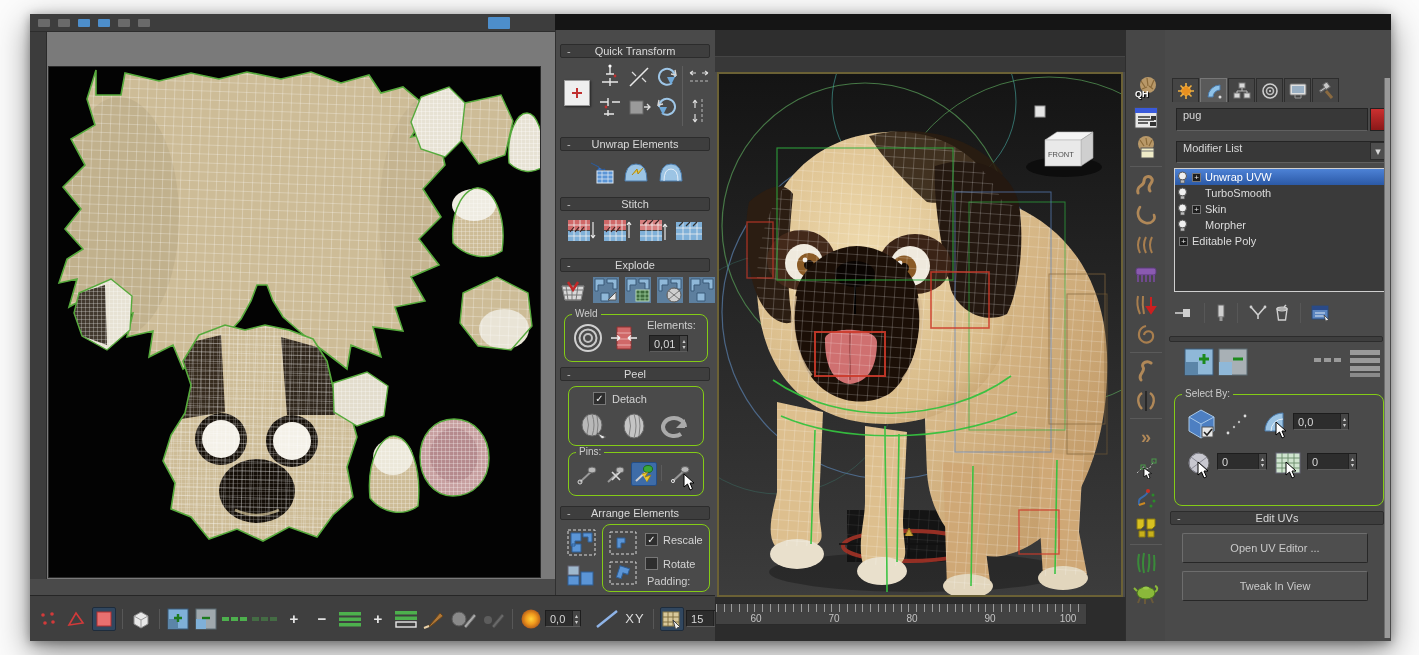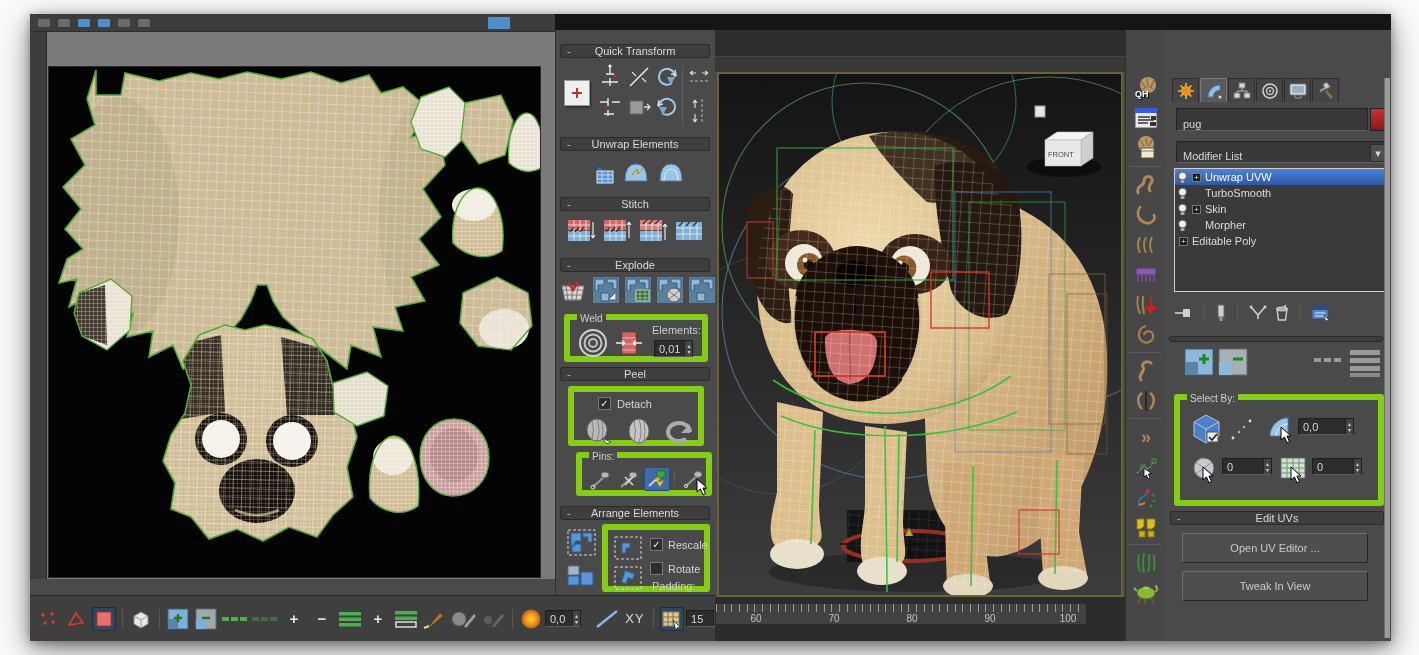--- a/index.html
+++ b/index.html
@@ -29,21 +29,21 @@
   
   .spin{display:inline-flex;align-items:center;background:#2d2d2d;border:1px solid #1d1d1d;border-bottom-color:#5c5c5c;height:17px}
   .spin .v{padding:0 4px;color:#d8d8d8;font-size:11px;min-width:26px}
   .spin .arr{display:flex;flex-direction:column;justify-content:center;background:#454545;border-left:1px solid #222;height:100%;padding:0 2px}
   .spin .arr i{font-style:normal;font-size:6px;line-height:6px;color:#cfcfcf}
 
   
   .toolpanel{position:absolute;left:525px;top:16px;width:160px;height:565px;background:#4a4a4a;border-left:1px solid #303030}
   .ro-title{position:absolute;left:4px;width:150px;height:14px;background:#3e3e3e;border:1px solid #2c2c2c;border-radius:2px;color:#d9d9d9;text-align:center;font-size:11px;line-height:12px}
   .ro-minus{position:absolute;left:6px;top:0;color:#bdbdbd}
-  .gbox{position:absolute;border:6px solid #84cc16;border-radius:3px}
+  .gbox{position:absolute;border:1px solid #84cc16;border-radius:8px}
   .gbox .glabel{position:absolute;top:-7px;left:7px;background:#4a4a4a;padding:0 3px;font-size:10px;color:#cdcdcd}
   .cbx{width:13px;height:13px;background:#2e2e2e;border:1px solid #777;display:inline-flex;align-items:center;justify-content:center;color:#f0f0f0;font-size:10px}
   .flat{display:flex;align-items:center;justify-content:center}
   .pin-btn{width:26px;height:24px;display:flex;align-items:center;justify-content:center}
   .pin-btn.active{background:#3e6ca8;border:1px solid #244d85;border-radius:2px}
   .bigwhite{width:26px;height:26px;background:#efefef;border:1px solid #9a9a9a;box-shadow:1px 1px 2px rgba(0,0,0,.5);display:flex;align-items:center;justify-content:center}
 
   
   .vp-topstrip{position:absolute;left:685px;top:16px;width:410px;height:42px;background:#2e2e2e;border-bottom:1px solid #1f1f1f}
   .vp-topstrip .band{position:absolute;left:0;top:26px;width:410px;height:16px;background:#383838;border-top:1px solid #454545}
@@ -56,21 +56,21 @@
   
   .stripbar{position:absolute;left:1095px;top:16px;width:40px;height:611px;background:#474747;border-left:1px solid #2e2e2e}
   .strip-ic{position:absolute;left:7px;width:26px;height:26px;display:flex;align-items:center;justify-content:center}
   .strip-sep{position:absolute;left:4px;width:32px;height:1px;background:#2a2a2a;border-bottom:1px solid #5a5a5a}
   .qh{position:absolute;left:2px;bottom:2px;color:#fff;font-size:9px;font-weight:bold;text-shadow:1px 1px 1px #000}
 
   
   .cmdpanel{position:absolute;left:1135px;top:16px;width:226px;height:611px;background:#4a4a4a}
   .tab{position:absolute;top:48px;width:27px;height:24px;background:#454545;border:1px solid #2d2d2d;border-bottom:none;display:flex;align-items:center;justify-content:center}
   .tab.active{background:#5a5a5a;border-color:#777}
-  .field{background:#383838;border:1px solid #242424;border-bottom-color:#606060;color:#d8d8d8;display:flex;align-items:flex-end;padding:0 6px}
+  .field{background:#383838;border:1px solid #242424;border-bottom-color:#606060;color:#d8d8d8;display:flex;align-items:flex-start;padding:0 6px}
   .stack{position:absolute;left:9px;top:138px;width:215px;height:124px;background:#3a3a3a;border:1px solid #cfcfcf}
   .srow{height:16px;display:flex;align-items:center;color:#dcdcdc;font-size:11px;padding-left:2px;gap:4px}
   .srow.sel{background:linear-gradient(#4d82d6,#2b59a6);color:#fff}
   .plusbox{width:9px;height:9px;background:#1d1d1d;border:1px solid #777;color:#e8e8e8;font-size:8px;line-height:7px;text-align:center;flex:0 0 auto}
   .bulb{flex:0 0 auto}
   .bigbtn{position:absolute;left:17px;width:186px;height:30px;background:#4e4e4e;border:1px solid #272727;border-top-color:#6d6d6d;border-left-color:#6d6d6d;border-radius:2px;display:flex;align-items:center;justify-content:center;color:#c9c9c9}
   .pdivider{position:absolute;left:4px;width:214px;height:6px;background:#3e3e3e;border:1px solid #2c2c2c;border-radius:2px}
   .scrollbar{position:absolute;left:219px;top:48px;width:6px;height:560px;background:#9a9a9a;border-left:1px solid #6e6e6e}
   .cursor-arrow{position:absolute;pointer-events:none}
 </style>
@@ -427,21 +427,21 @@
               <path d="M10 5q3 10 0 20M15 3q4 12 0 24M20 5q2 10 0 20" fill="none" stroke="#828282"></path>
             </svg>
         </span>
         <span class="flat abs" style="left:88px;top:24px">
           <svg width="34" height="30">
               <path d="M28 16a11 9 0 1 0-4 7" fill="none" stroke="#aaaaaa" stroke-width="4"></path>
               <path d="M28 8v9h-9Z" fill="#aaaaaa"></path>
             </svg>
         </span>
       </div>
-      <div class="gbox" style="left:20px;top:422px;width:136px;height:44px">
+      <div class="gbox" style="left:12px;top:422px;width:136px;height:44px">
         <span class="glabel">Pins:</span>
         <span class="pin-btn abs" style="left:6px;top:10px">
           <svg width="24" height="22">
               <path d="M4 18L18 5" stroke="#999" stroke-width="2"></path>
               <ellipse cx="16" cy="6" rx="4" ry="3" fill="#b8b8b8" stroke="#666"></ellipse>
               <circle cx="4" cy="18" r="2" fill="none" stroke="#ddd"></circle>
             </svg>
         </span>
         <span class="pin-btn abs" style="left:34px;top:10px">
           <svg width="24" height="22">

